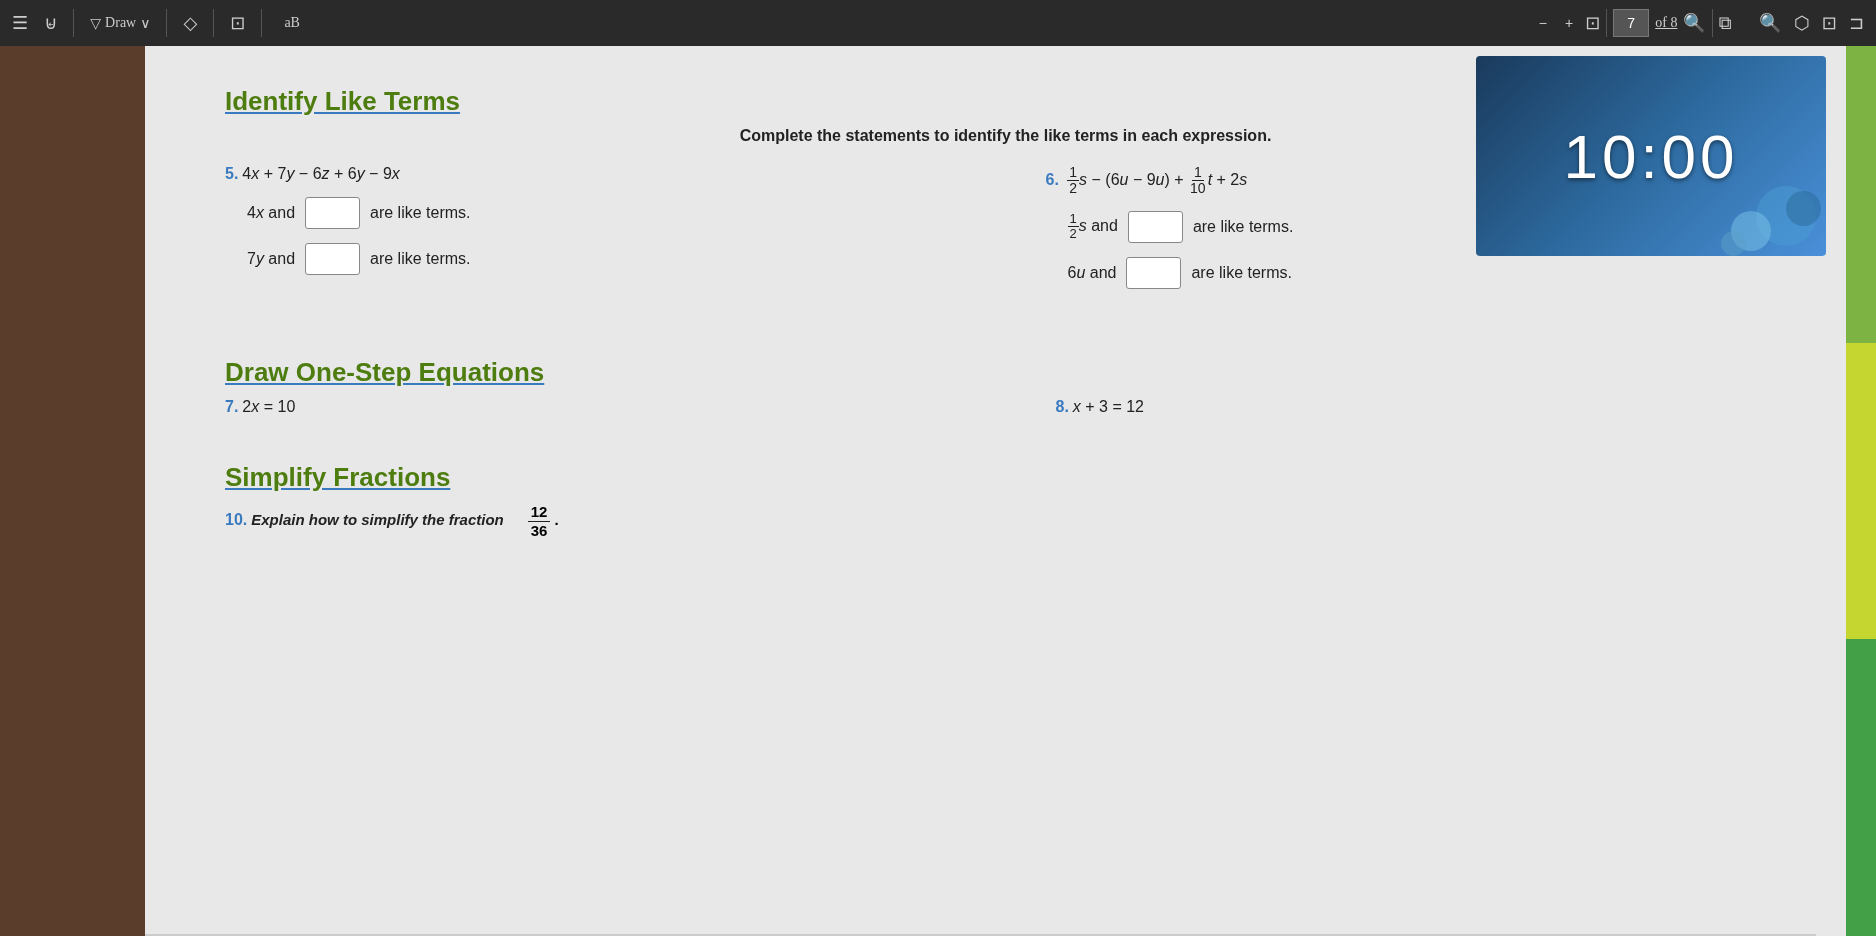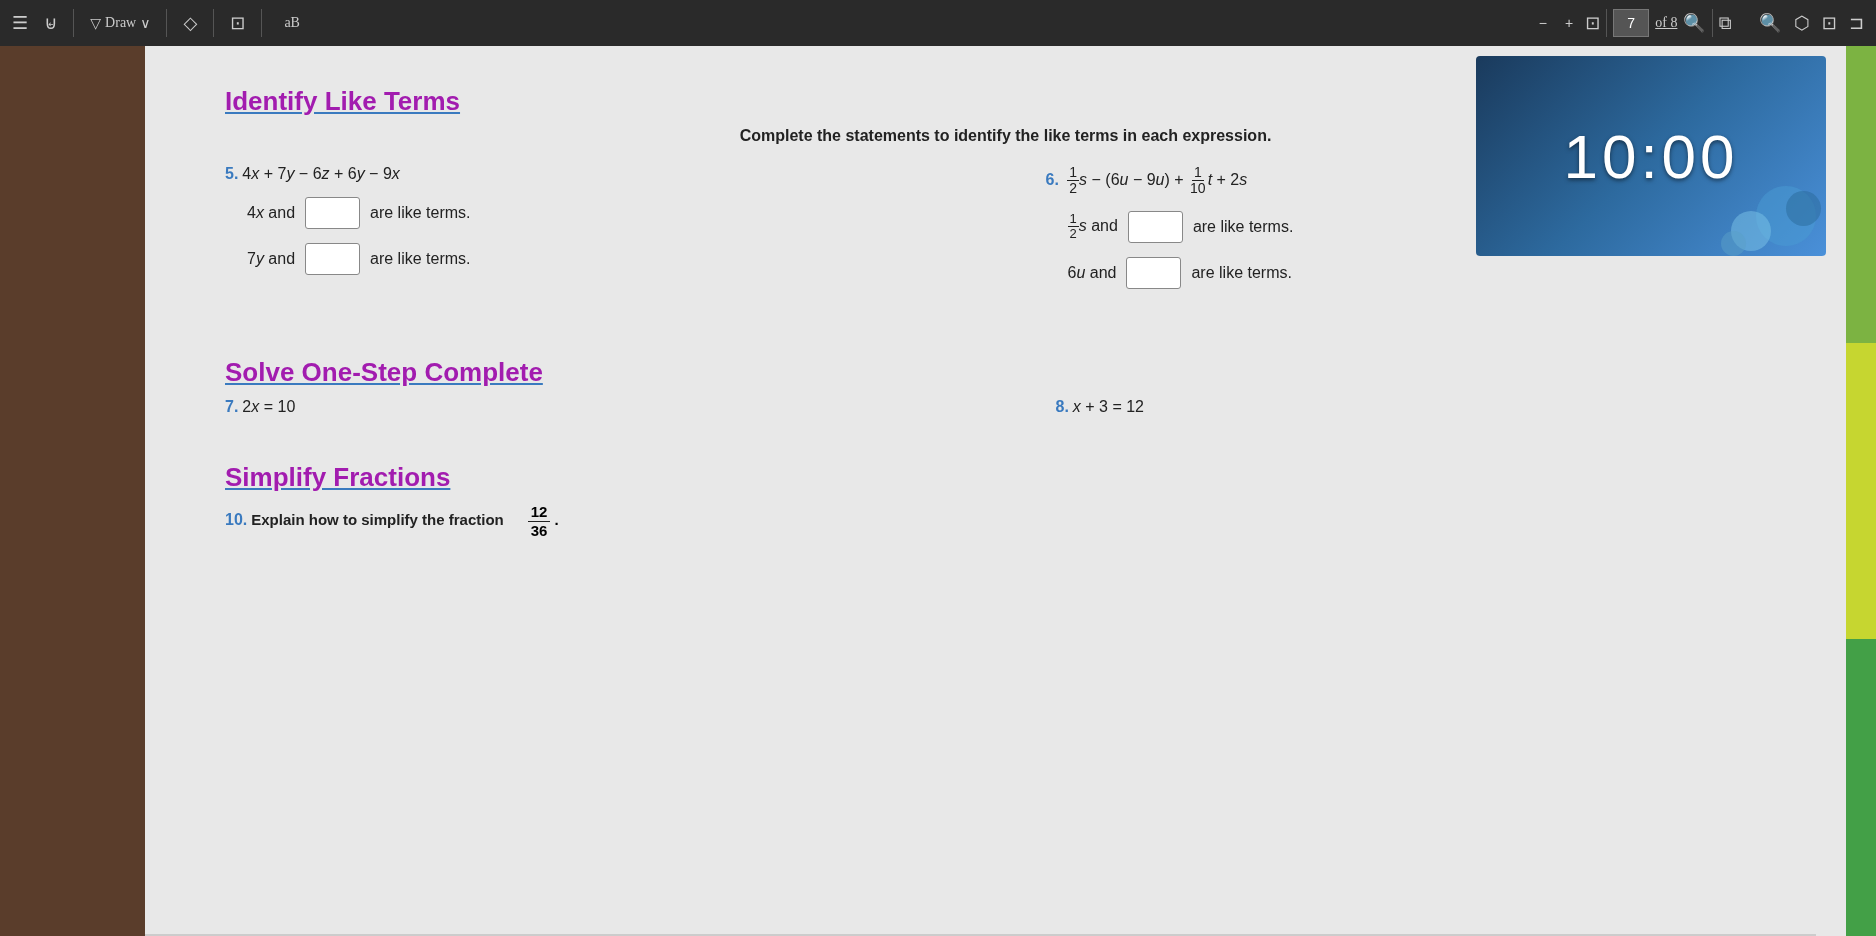--- a/index.html
+++ b/index.html
@@ -130,21 +130,21 @@
       height: 100%;
       display: flex;
       flex-direction: column;
     }
     .color-band {
       flex: 1;
     }
 
     
     .section-title {
-      color: #a21caf;
+      color: #4d7c0f;
       font-size: 26px;
       font-weight: bold;
       font-family: Arial, sans-serif;
       margin-bottom: 10px;
       text-decoration: underline;
       text-decoration-color: #3a7abf;
     }
     .section-subtitle {
       color: #222;
       font-size: 16px;
@@ -350,41 +350,41 @@
             <div class="fill-box"></div>
             <span>are like terms.</span>
           </div>
         </div>
       </div>
     </div>
 
     <div class="section-divider"></div>
 
     <div class="section-block">
-      <div class="section-title">Solve One-Step Complete</div>
+      <div class="section-title">Draw One-Step Equations</div>
 
       <div class="eq-problems-row">
         <div class="problem-col">
           <span class="problem-number">7.</span>
           <span class="problem-text"> 2<em>x</em> = 10</span>
         </div>
         <div class="problem-col">
           <span class="problem-number">8.</span>
           <span class="problem-text"> <em>x</em> + 3 = 12</span>
         </div>
       </div>
     </div>
 
     <div class="section-divider"></div>
 
     <div class="section-block">
       <div class="section-title">Simplify Fractions</div>
       <div class="problem-line">
         <span class="problem-number">10.</span>
-        <span class="section-subtitle" style="display:inline;font-size:15px;">Explain how to simplify the fraction</span>
+        <span class="section-subtitle" style="display:inline;font-size:15px;font-style:italic;">Explain how to simplify the fraction</span>
         <span style="display:inline-flex;flex-direction:column;align-items:center;font-size:15px;font-weight:bold;font-family:Arial,sans-serif;line-height:1.2;vertical-align:middle;margin-left:20px;">
           <span style="border-bottom:1.5px solid #222;padding:0 3px;">12</span>
           <span style="padding:0 3px;">36</span>
         </span>
         <span style="font-weight:bold;font-size:15px;font-family:Arial,sans-serif;">.</span>
       </div>
     </div>
 
     <div class="bottom-rule"></div>
 

